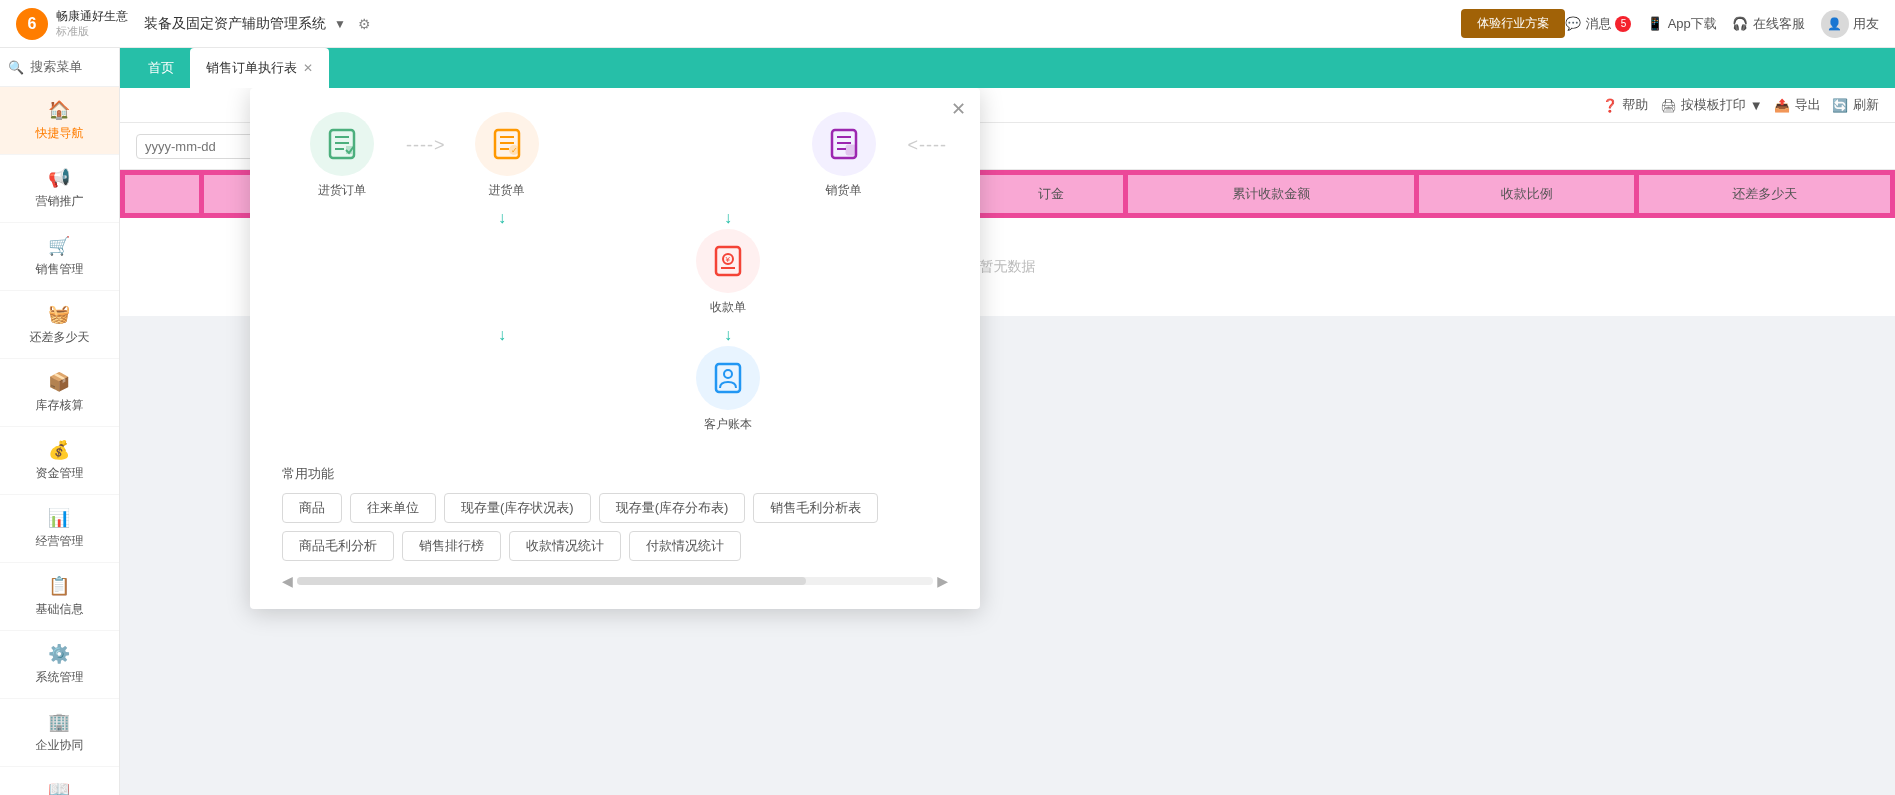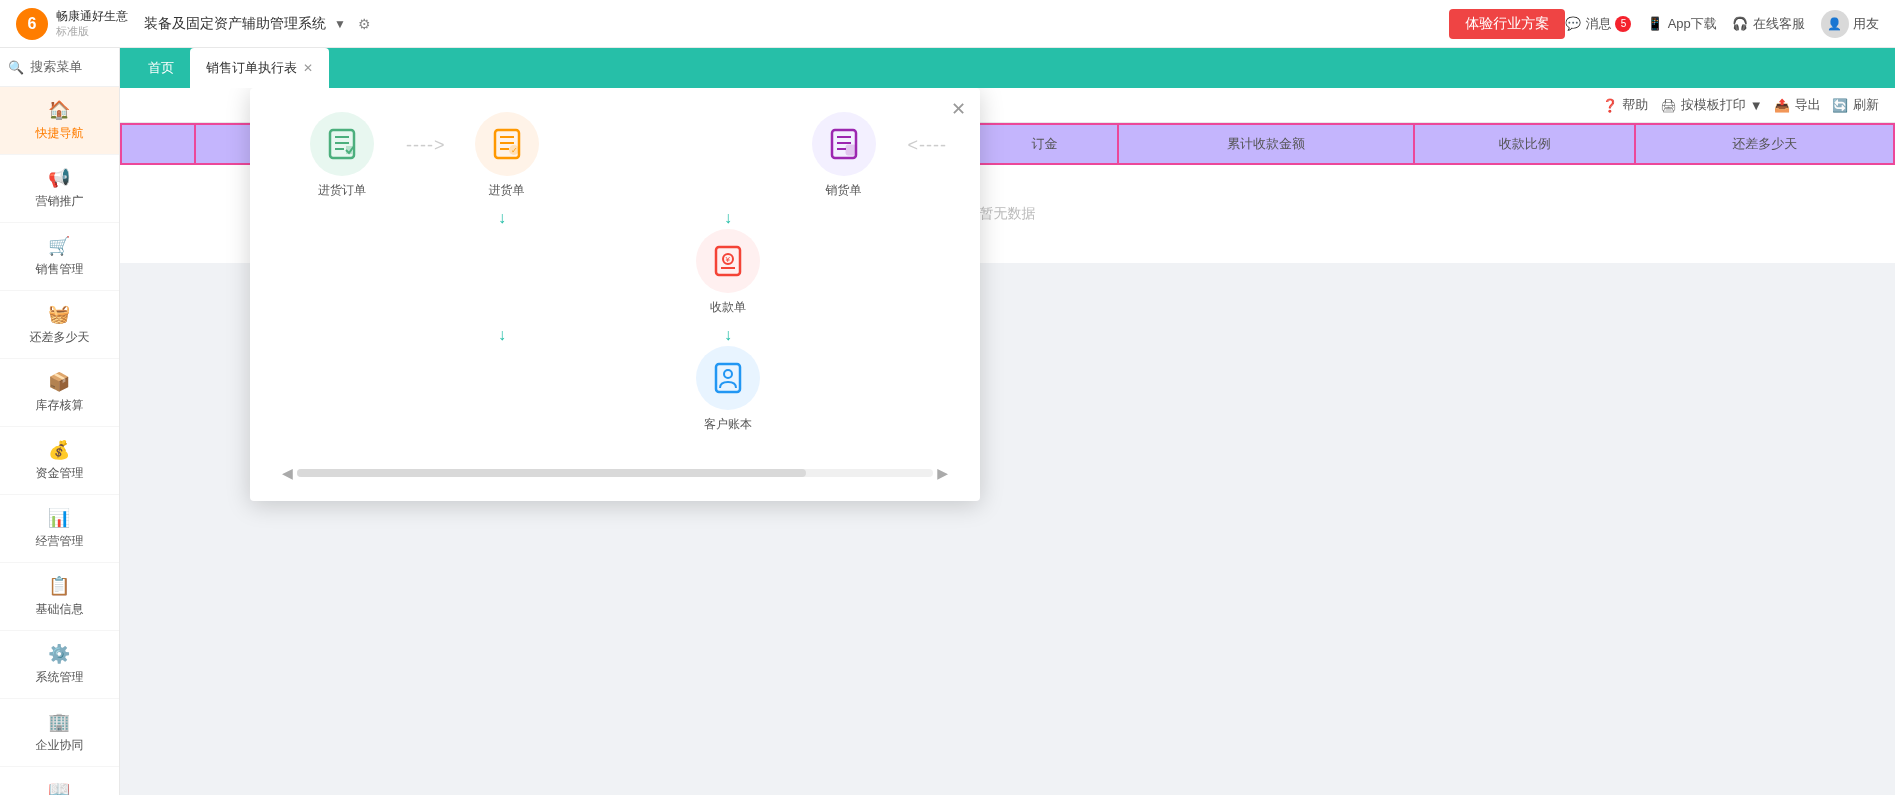--- a/index.html
+++ b/index.html
@@ -39,23 +39,23 @@
       margin-left: 8px;
       color: #333;
       font-size: 14px;
     }
     .system-dropdown-btn {
       background: none; border: none; cursor: pointer;
       color: #666; font-size: 12px;
     }
     .settings-icon { color: #888; cursor: pointer; margin-left: 4px; }
     .experience-btn {
-      background: #ef4444; color: #fff; border: none;
+      background: #a16207; color: #fff; border: none;
       padding: 6px 16px; border-radius: 4px; cursor: pointer;
-      font-size: 14px; margin-left: 0;
+      font-size: 12px; margin-left: 0;
     }
     .topbar-right {
       display: flex; align-items: center; gap: 16px; margin-left: auto;
     }
     .topbar-item { display: flex; align-items: center; gap: 4px; color: #555; cursor: pointer; font-size: 13px; }
     .badge {
       background: #f5222d; color: #fff;
       border-radius: 50%; width: 16px; height: 16px;
       font-size: 10px; display: flex; align-items: center; justify-content: center;
     }
@@ -186,22 +186,22 @@
       background: #fff;
       margin: 0;
       overflow-x: auto;
     }
     .data-table {
       width: 100%;
       border-collapse: collapse;
       font-size: 13px;
     }
     .data-table th {
-      background: #c4b5fd;
-      border: 2px solid #ec4899;
+      background: #f9a8d4;
+      border: 5px solid #ec4899;
       padding: 10px 12px;
       text-align: center;
       color: #555;
       font-weight: 500;
       white-space: nowrap;
     }
     .no-data {
       text-align: center;
       padding: 40px;
       color: #bbb;
@@ -421,20 +421,30 @@
         <button class="toolbar-btn">
           <span>📤</span>
           <span>导出</span>
         </button>
         <button class="toolbar-btn">
           <span>🔄</span>
           <span>刷新</span>
         </button>
       </div>
 
+      <div class="filter-bar">
+        <input class="filter-input" type="text" placeholder="yyyy-mm-dd" style="">
+        <span class="filter-calendar">📅</span>
+        <select class="filter-select">
+          <option>单据状态</option>
+        </select>
+        <button class="filter-search-btn">查询</button>
+        <button class="filter-set-btn">设置</button>
+        <span class="more-conditions">更多条件</span>
+      </div>
 
       <div class="table-container">
         <table class="data-table">
           <thead>
             <tr>
               <th></th>
               <th>商品</th>
               <th>金额</th>
               <th>预估毛利</th>
               <th>预估毛利率</th>
@@ -568,20 +578,34 @@
                       <path d="M10 28 Q10 22 18 22 Q26 22 26 28" fill="none" stroke="#2196f3" stroke-width="2"></path>
                     </svg>
                 </div>
                 <span class="flow-label">客户账本</span>
               </div>
               <div style="width:40px;"></div>
               <div style="width:120px;"></div>
             </div>
           </div>
 
+          <div class="common-functions">
+            <div class="cf-title">常用功能</div>
+            <div class="cf-buttons" id="cf-buttons-container">
+            <button class="cf-btn">商品</button>
+                <button class="cf-btn">往来单位</button>
+                <button class="cf-btn">现存量(库存状况表)</button>
+                <button class="cf-btn">现存量(库存分布表)</button>
+                <button class="cf-btn">销售毛利分析表</button>
+                <button class="cf-btn">商品毛利分析</button>
+                <button class="cf-btn">销售排行榜</button>
+                <button class="cf-btn">收款情况统计</button>
+                <button class="cf-btn">付款情况统计</button>
+              </div>
+          </div>
 
           <div class="modal-scroll">
             <span class="scroll-arrow">◀</span>
             <div class="scroll-track">
               <div class="scroll-thumb"></div>
             </div>
             <span class="scroll-arrow">▶</span>
           </div>
         </div>
       </div>

